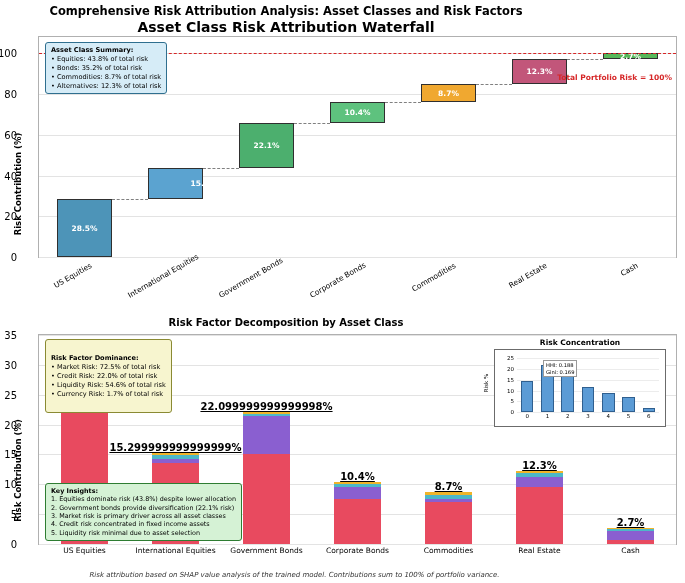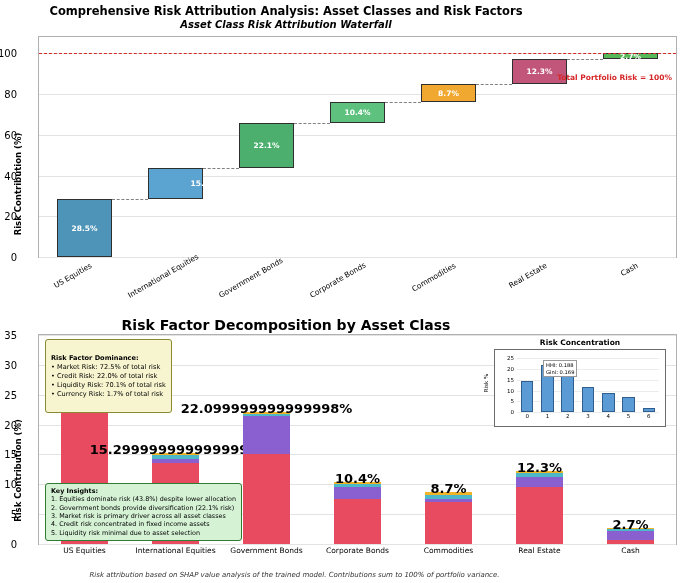--- a/index.html
+++ b/index.html
@@ -21,22 +21,22 @@
     background: #ffffff;
   }
   .ttl {
     position: absolute;
     left: 0; width: 572px;
     text-align: center;
     font-weight: bold;
     color: #000;
   }
   #main-title { top: 4px; font-size: 11.5px; }
-  #sub-title  { top: 19px; font-size: 10px; font-style: italic; }
-  #panel2-title { top: 317px; font-size: 14px; }
+  #sub-title  { top: 19px; font-size: 14px; }
+  #panel2-title { top: 317px; font-size: 10px; }
 
   
   #panel1 {
     position: absolute;
     left: 38px; top: 36px;
     width: 639px; height: 222px;
     background: #ffffff;
     border: 1px solid #b0b0b0;
     box-sizing: border-box;
   }
@@ -143,25 +143,26 @@
     transform: rotate(-90deg) translateX(-211px);
     text-align: center;
     font-size: 8.5px;
     font-weight: bold;
     color: #000;
   }
   .sbar { position: absolute; }
   .sseg { position: absolute; left: 0; width: 100%; }
   .stotal {
     position: absolute;
-    font-size: 13px;
+    font-size: 10px;
     font-weight: bold;
     color: #000;
     transform: translateX(-50%);
     white-space: nowrap;
+    text-decoration: underline;
   }
   .p2x {
     position: absolute;
     top: 100%;
     margin-top: 3px;
     font-size: 7.5px;
     color: #000;
     text-align: center;
     transform: translateX(-50%);
     line-height: 1.15;
@@ -328,20 +329,27 @@
     <div id="p1-xticks">
         <div class="xtick" style="left: -12.5px; width: 62px; margin-top: 4px;">US Equities</div>
         <div class="xtick" style="left: 78.5px; width: 62px; margin-top: 4px;">International Equities</div>
         <div class="xtick" style="left: 169.5px; width: 62px; margin-top: 4px;">Government Bonds</div>
         <div class="xtick" style="left: 260.5px; width: 62px; margin-top: 4px;">Corporate Bonds</div>
         <div class="xtick" style="left: 351.5px; width: 62px; margin-top: 4px;">Commodities</div>
         <div class="xtick" style="left: 442.5px; width: 62px; margin-top: 4px;">Real Estate</div>
         <div class="xtick" style="left: 533.5px; width: 62px; margin-top: 4px;">Cash</div>
       </div>
 
+    <div id="summary-box">
+      <div class="hd">Asset Class Summary:</div>
+      <div>• Equities: 43.8% of total risk</div>
+      <div>• Bonds: 35.2% of total risk</div>
+      <div>• Commodities: 8.7% of total risk</div>
+      <div>• Alternatives: 12.3% of total risk</div>
+    </div>
   </div>
 
   <div class="ttl" id="panel2-title">Risk Factor Decomposition by Asset Class</div>
 
   <div id="panel2">
     <div id="p2-ylabel">Risk Contribution (%)</div>
     <div id="p2-grid">
         <div class="grid-h" style="top: 209px;"></div>
         <div class="grid-h" style="top: 179.143px;"></div>
         <div class="grid-h" style="top: 149.286px;"></div>
@@ -419,21 +427,21 @@
         <div class="p2x" style="left: 318.5px; width: 103px;">Corporate Bonds</div>
         <div class="p2x" style="left: 409.5px; width: 103px;">Commodities</div>
         <div class="p2x" style="left: 500.5px; width: 103px;">Real Estate</div>
         <div class="p2x" style="left: 591.5px; width: 103px;">Cash</div>
       </div>
 
     <div id="dominance-box">
       <div class="hd">Risk Factor Dominance:</div>
       <div>• Market Risk: 72.5% of total risk</div>
       <div>• Credit Risk: 22.0% of total risk</div>
-      <div>• Liquidity Risk: 70.1% of total risk</div>
+      <div>• Liquidity Risk: 54.6% of total risk</div>
       <div>• Currency Risk: 1.7% of total risk</div>
     </div>
 
     <div id="insights-box">
       <div class="hd">Key Insights:</div>
       <div>1. Equities dominate risk (43.8%) despite lower allocation</div>
       <div>2. Government bonds provide diversification (22.1% risk)</div>
       <div>3. Market risk is primary driver across all asset classes</div>
       <div>4. Credit risk concentrated in fixed income assets</div>
       <div>5. Liquidity risk minimal due to asset selection</div>

